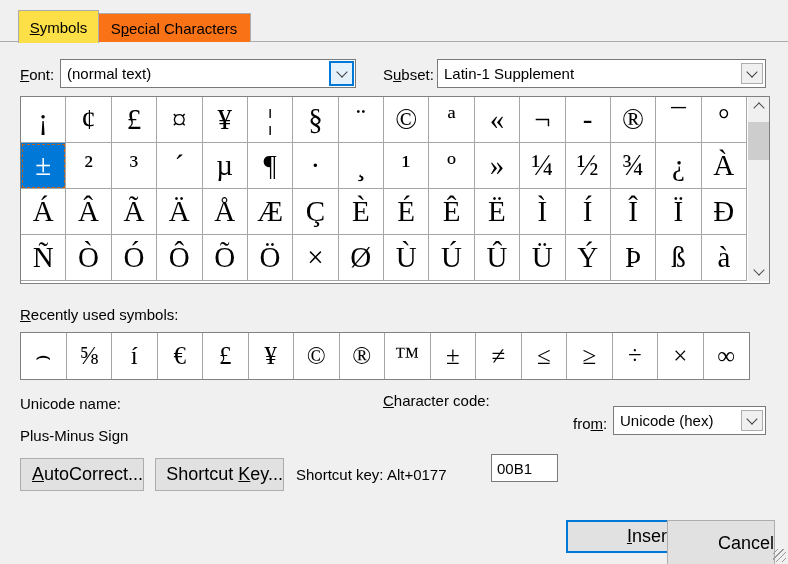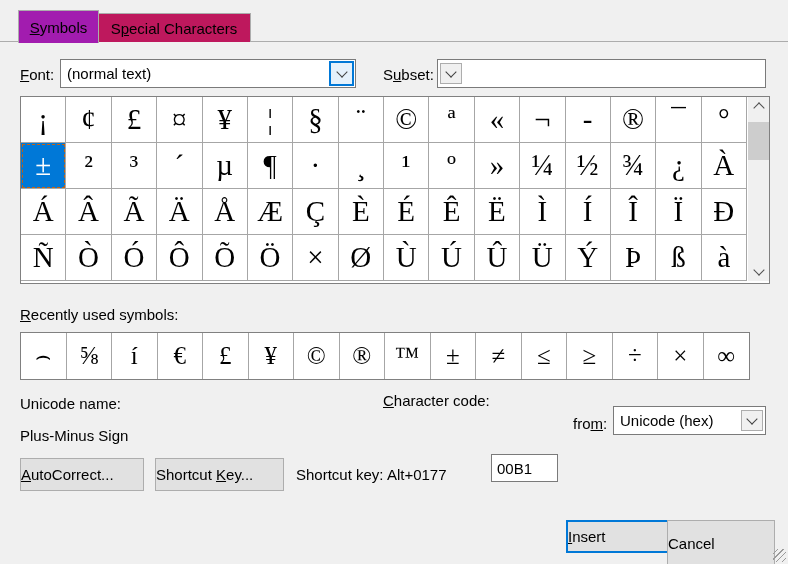--- a/index.html
+++ b/index.html
@@ -2,22 +2,22 @@
 <html><head>
 <meta charset="utf-8">
 <style>
   html,body{margin:0;padding:0;background:#f0f0f0;}
   .dialog{position:relative;width:788px;height:564px;background:#f0f0f0;
     font-family:"Liberation Sans",sans-serif;font-size:15px;color:#000;overflow:hidden;}
 
   
   .tab-underline{position:absolute;left:0;top:41px;width:100%;height:1px;background:#acacac;}
   .tab{position:absolute;display:flex;align-items:center;justify-content:center;cursor:default;white-space:nowrap;}
-  .tab.active{left:18px;top:10px;width:79px;height:32px;background:#a21caf;border:1px solid #acacac;border-bottom:none;z-index:2;}
-  .tab.inactive{left:97px;top:13px;width:152px;height:28px;background:#be185d;border:1px solid #acacac;border-bottom:none;}
+  .tab.active{left:18px;top:10px;width:79px;height:32px;background:#fde047;border:1px solid #acacac;border-bottom:none;z-index:2;}
+  .tab.inactive{left:97px;top:13px;width:152px;height:28px;background:#f97316;border:1px solid #acacac;border-bottom:none;}
 
   .lbl{position:absolute;white-space:nowrap;}
   .ul{text-decoration:underline;}
 
   
   .combo{position:absolute;background:#fff;border:1px solid #7a7a7a;display:flex;align-items:center;box-sizing:border-box;}
   .combo .val{flex:1;padding-left:6px;white-space:nowrap;overflow:hidden;}
   .dd{width:22px;height:21px;margin:2px;background:#f0f0f0;border:1px solid #adadad;
       display:flex;align-items:center;justify-content:center;box-sizing:border-box;flex:none;}
   .dd.focus{width:25px;height:25px;margin:1px;background:#e5f1fb;border:2px solid #0078d7;}
@@ -43,22 +43,22 @@
   .sb-thumb{position:absolute;left:0;top:25px;width:21px;height:38px;background:#cdcdcd;}
 
   
   .recent-box{position:absolute;left:20px;top:332px;width:728px;height:46px;background:#fff;border:1px solid #808080;
       display:grid;grid-template-columns:repeat(16,1fr);}
   .rcell{border-right:1px solid #a6a6a6;display:flex;align-items:center;justify-content:center;
       font-family:"Liberation Serif",serif;font-size:25px;cursor:default;}
   .rcell:last-child{border-right:none;}
 
   
-  .pushbtn{position:absolute;display:flex;align-items:center;justify-content:flex-start;background:#e1e1e1;
-      border:1px solid #adadad;font-size:15px;box-sizing:border-box;cursor:default;white-space:nowrap;}
+  .pushbtn{position:absolute;display:flex;align-items:center;justify-content:flex-end;background:#e1e1e1;
+      border:1px solid #adadad;font-size:18px;box-sizing:border-box;cursor:default;white-space:nowrap;}
   .pushbtn.default{border:2px solid #0078d7;}
 
   .grip{position:absolute;right:2px;bottom:2px;width:13px;height:13px;
       background:repeating-linear-gradient(135deg,transparent 0 3px,#9a9a9a 3px 4px);}
 </style>
 </head>
 <body>
 
 <div class="dialog">
 
@@ -73,20 +73,21 @@
   <div class="lbl" style="left:20px;top:66px;"><span></span><span class="ul">F</span><span>ont:</span></div>
   <div class="combo" style="left:60px;top:59px;width:296px;height:29px;">
     <div class="val">(normal text)</div>
     <div class="dd focus">
         <div class="chev"></div>
       </div>
   </div>
 
   <div class="lbl" style="left:383px;top:66px;"><span>S</span><span class="ul">u</span><span>bset:</span></div>
   <div class="combo" style="left:437px;top:59px;width:329px;height:29px;">
+    <div class="val">Latin-1 Supplement</div>
     <div class="dd">
         <div class="chev"></div>
       </div>
   </div>
 
   <div class="grid-box">
     <div class="grid-cells">
         <div class="cell">¡</div>
         <div class="cell">¢</div>
         <div class="cell">£</div>

